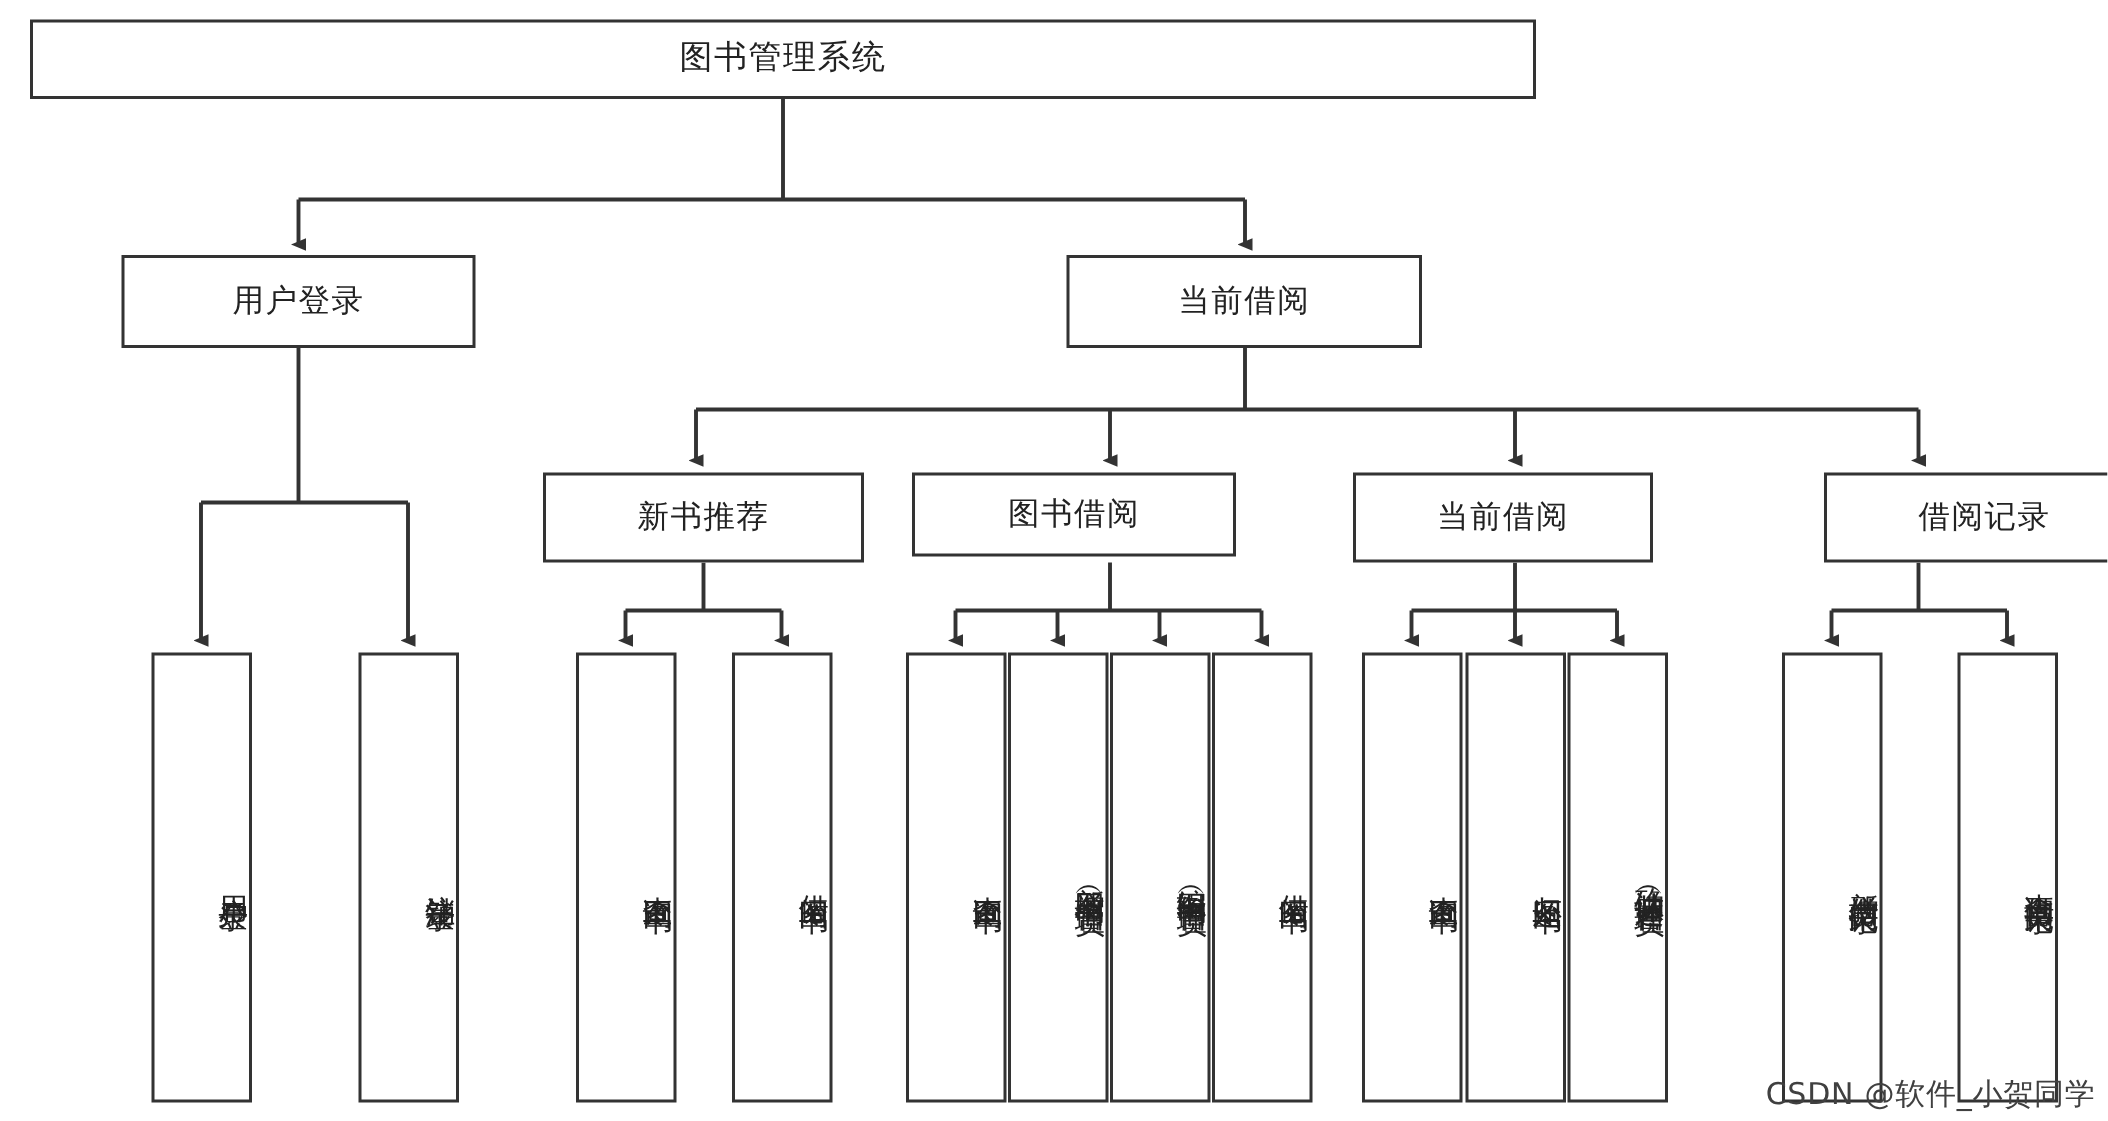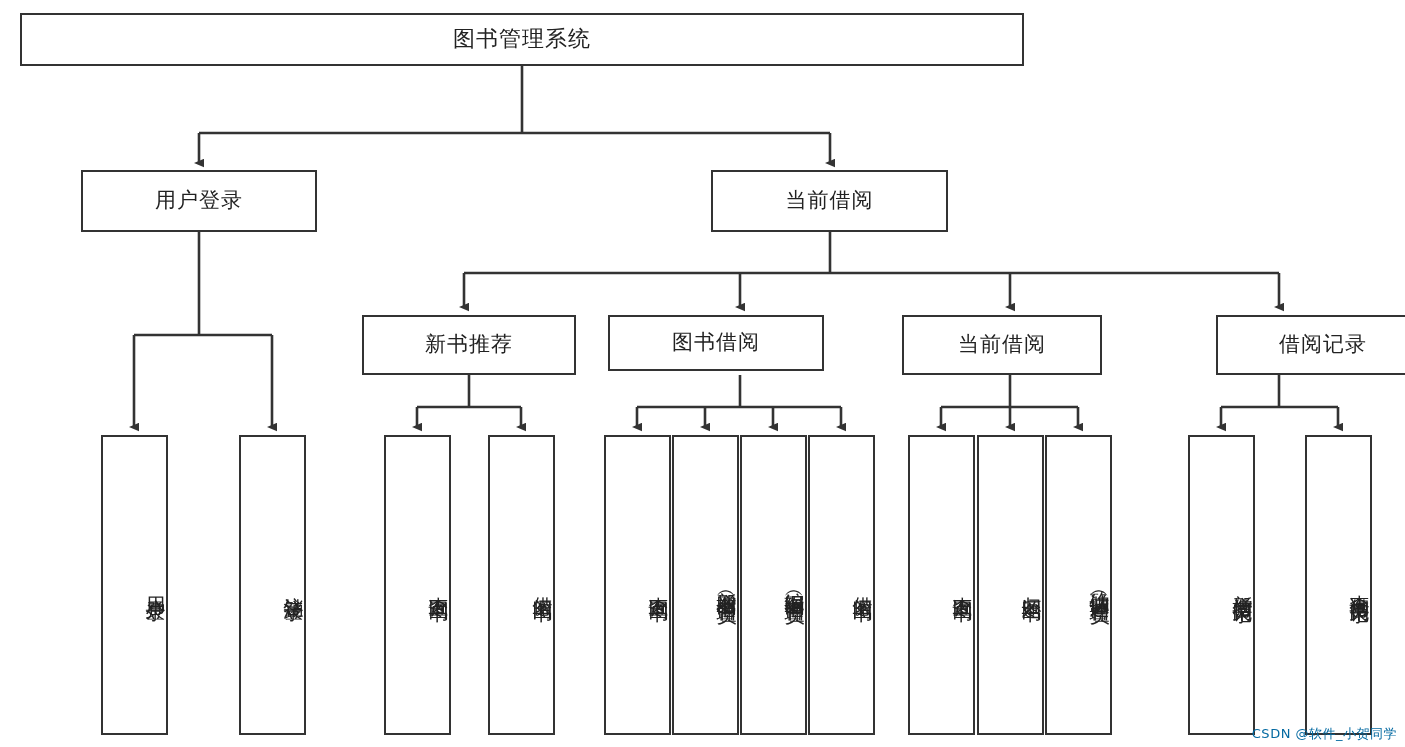--- a/index.html
+++ b/index.html
@@ -58,22 +58,22 @@
     text-orientation: upright;
     display: block;
   }
   .node.root {
     font-size: 22px;
   }
   #watermark {
     position: absolute;
     right: 8px;
     bottom: 4px;
-    font-size: 13px;
-    color: #0369a1;
+    font-size: 20px;
+    color: #404040;
     letter-spacing: 0.5px;
     white-space: nowrap;
   }
 </style>
 </head>
 <body>
 
 <div id="canvas">
 
   <svg id="edges" viewBox="0 0 1405 747" xmlns="http://www.w3.org/2000/svg">

